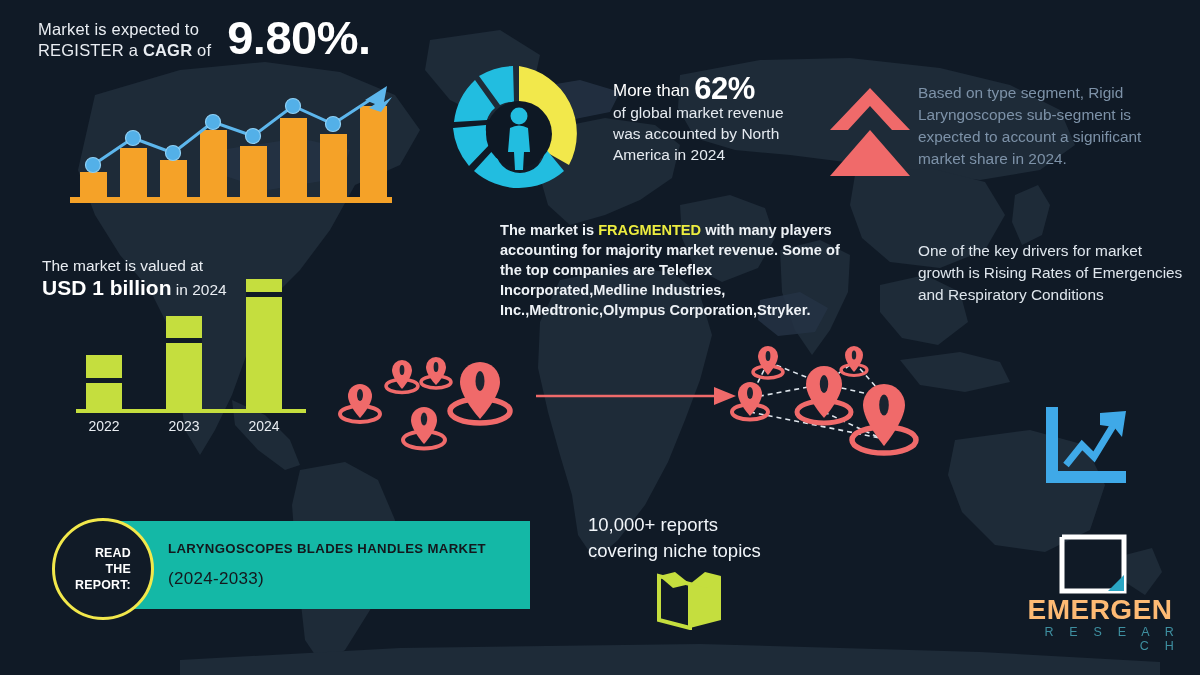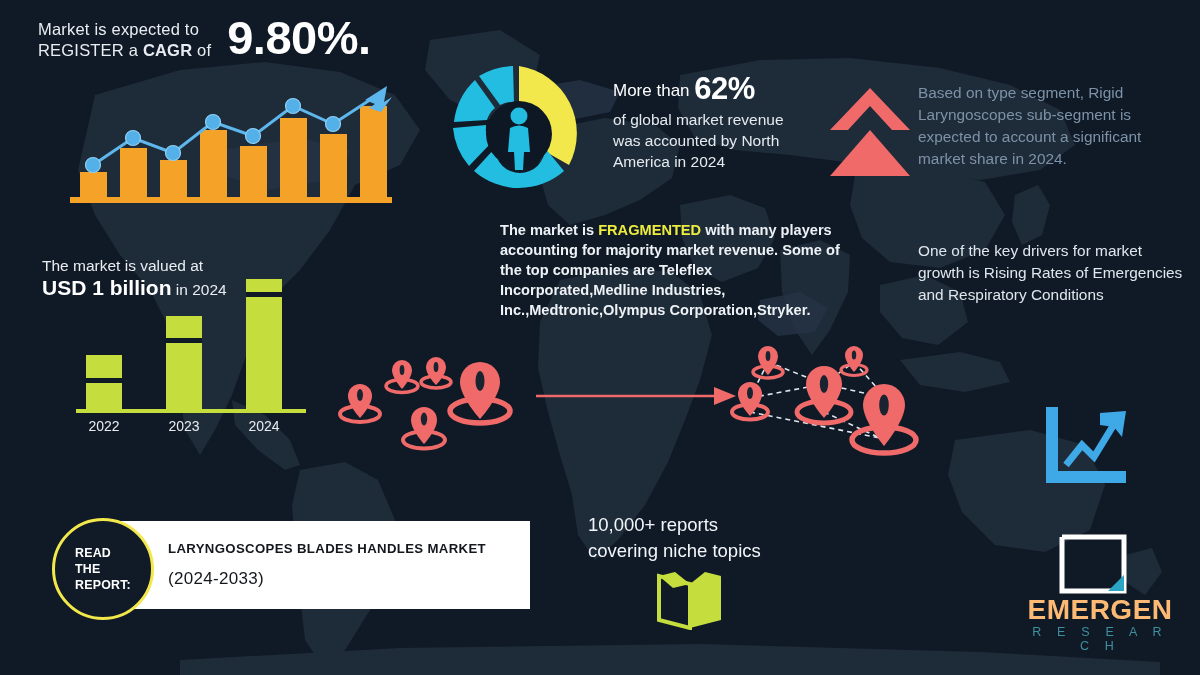--- a/index.html
+++ b/index.html
@@ -81,21 +81,20 @@
     line-height: 22px;
     white-space: nowrap;
   }
   #na-headline .pct {
     font-size: 31px;
     font-weight: bold;
     vertical-align: -3px;
     letter-spacing: -0.5px;
   }
   #na-body {
-    margin-top: 7px;
     color: #e5eaf0;
     font-size: 15.5px;
     line-height: 21px;
   }
 
   
   #fragmented-block {
     left: 500px; top: 220px; width: 352px;
     color: #eef2f6;
     font-size: 14.6px;
@@ -124,21 +123,21 @@
   #transition-arrow { left: 534px; top: 383px; width: 204px; height: 26px; }
   #pins-right { left: 728px; top: 340px; width: 204px; height: 126px; }
 
   
   #growth-icon { left: 1040px; top: 405px; width: 92px; height: 82px; }
 
   
   #report-banner {
     left: 120px; top: 521px;
     width: 410px; height: 88px;
-    background: #ffffff;
+    background: #14b8a6;
   }
   #report-title {
     position: absolute;
     left: 48px; top: 20px;
     color: #14181d;
     font-size: 13.2px;
     font-weight: bold;
     letter-spacing: .35px;
     white-space: nowrap;
   }
@@ -159,21 +158,21 @@
     display: flex;
     align-items: center;
     justify-content: center;
     z-index: 3;
   }
   #report-circle-label {
     color: #ffffff;
     font-size: 12.4px;
     font-weight: bold;
     line-height: 16px;
-    text-align: left;
+    text-align: right;
     letter-spacing: .2px;
   }
 
   
   #reports-text {
     left: 588px; top: 512px;
     color: #f2f6fa;
     font-size: 18.5px;
     line-height: 26px;
     white-space: nowrap;
@@ -187,21 +186,21 @@
     position: absolute; left: 0; top: 62px; width: 160px;
     text-align: center;
     color: #fdba74;
     font-size: 28px;
     font-weight: bold;
     letter-spacing: .5px;
     line-height: 30px;
   }
   #logo-sub {
     position: absolute; left: 0; top: 92px; width: 160px;
-    text-align: center;
+    text-align: right;
     color: #3e8fa0;
     font-size: 12.5px;
     letter-spacing: 6.2px;
     line-height: 14px;
   }
 </style>
 </head>
 <body>
 
 <div id="stage">

